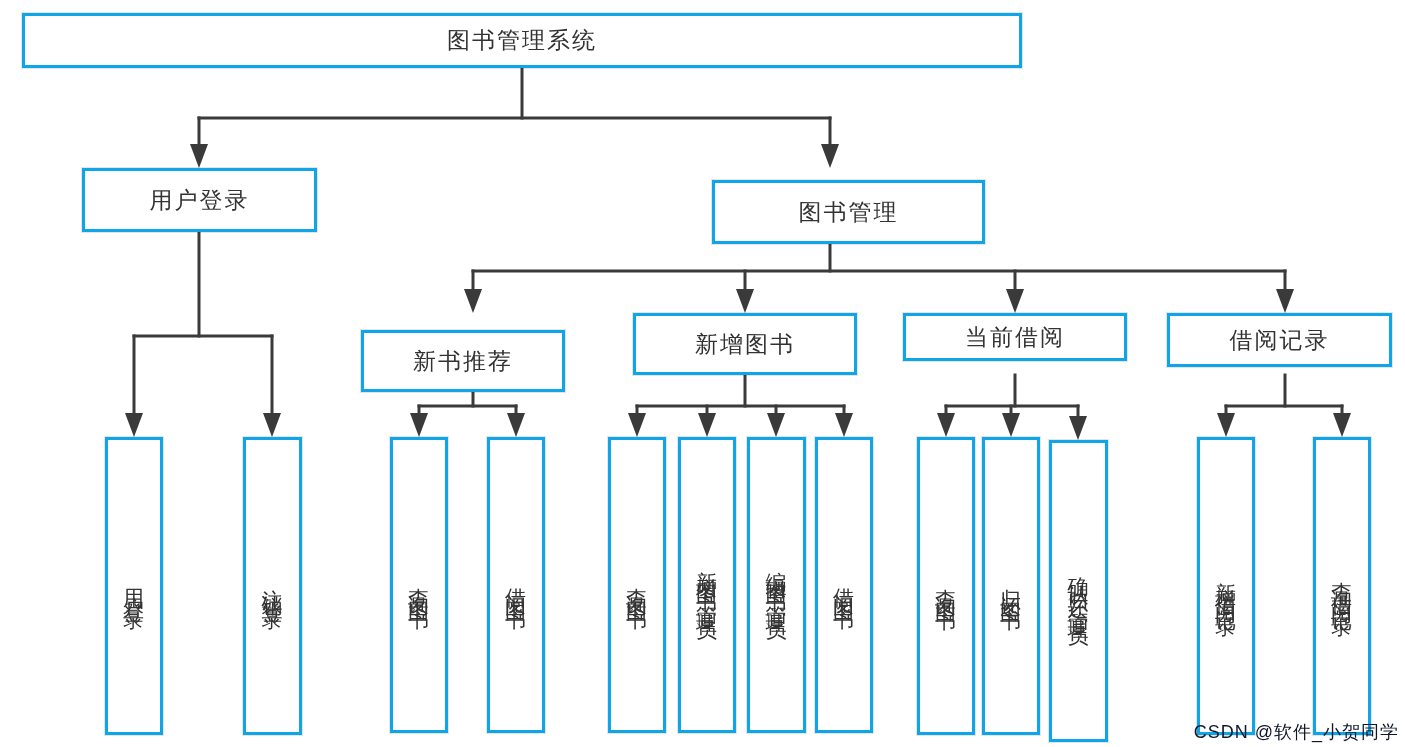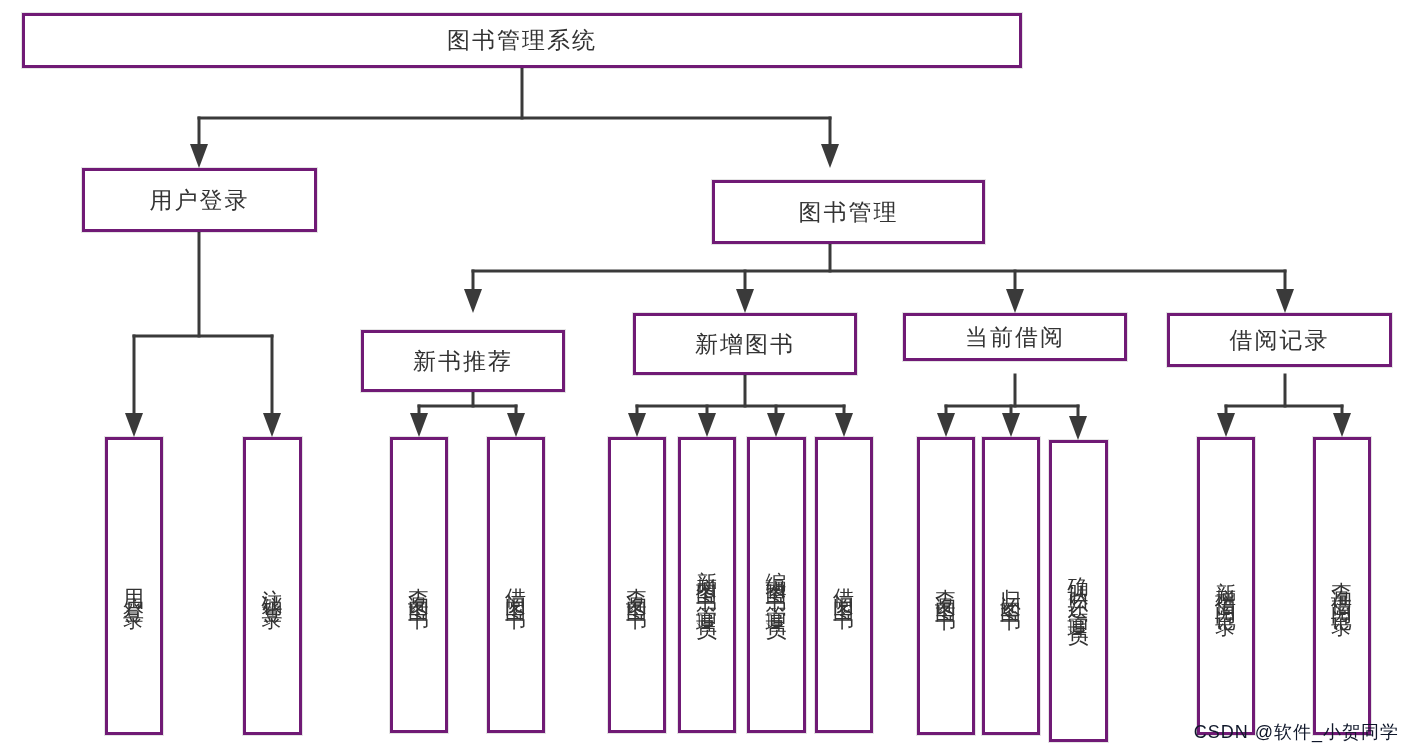--- a/index.html
+++ b/index.html
@@ -17,21 +17,21 @@
   #connectors line{
     stroke:#3a3a3a;stroke-width:3;stroke-linecap:square;
   }
   #connectors polygon{
     fill:#3a3a3a;
   }
   .box{
     position:absolute;
     box-sizing:border-box;
     background:#ffffff;
-    border:3px solid #701a75;
+    border:3px solid #0ea5e9;
     box-shadow:0 0 0 1px rgba(0,0,0,0.10);
     display:flex;
     align-items:center;
     justify-content:center;
     color:#333333;
   }
   .hbox{
     font-size:23px;
     letter-spacing:2px;
     white-space:nowrap;

